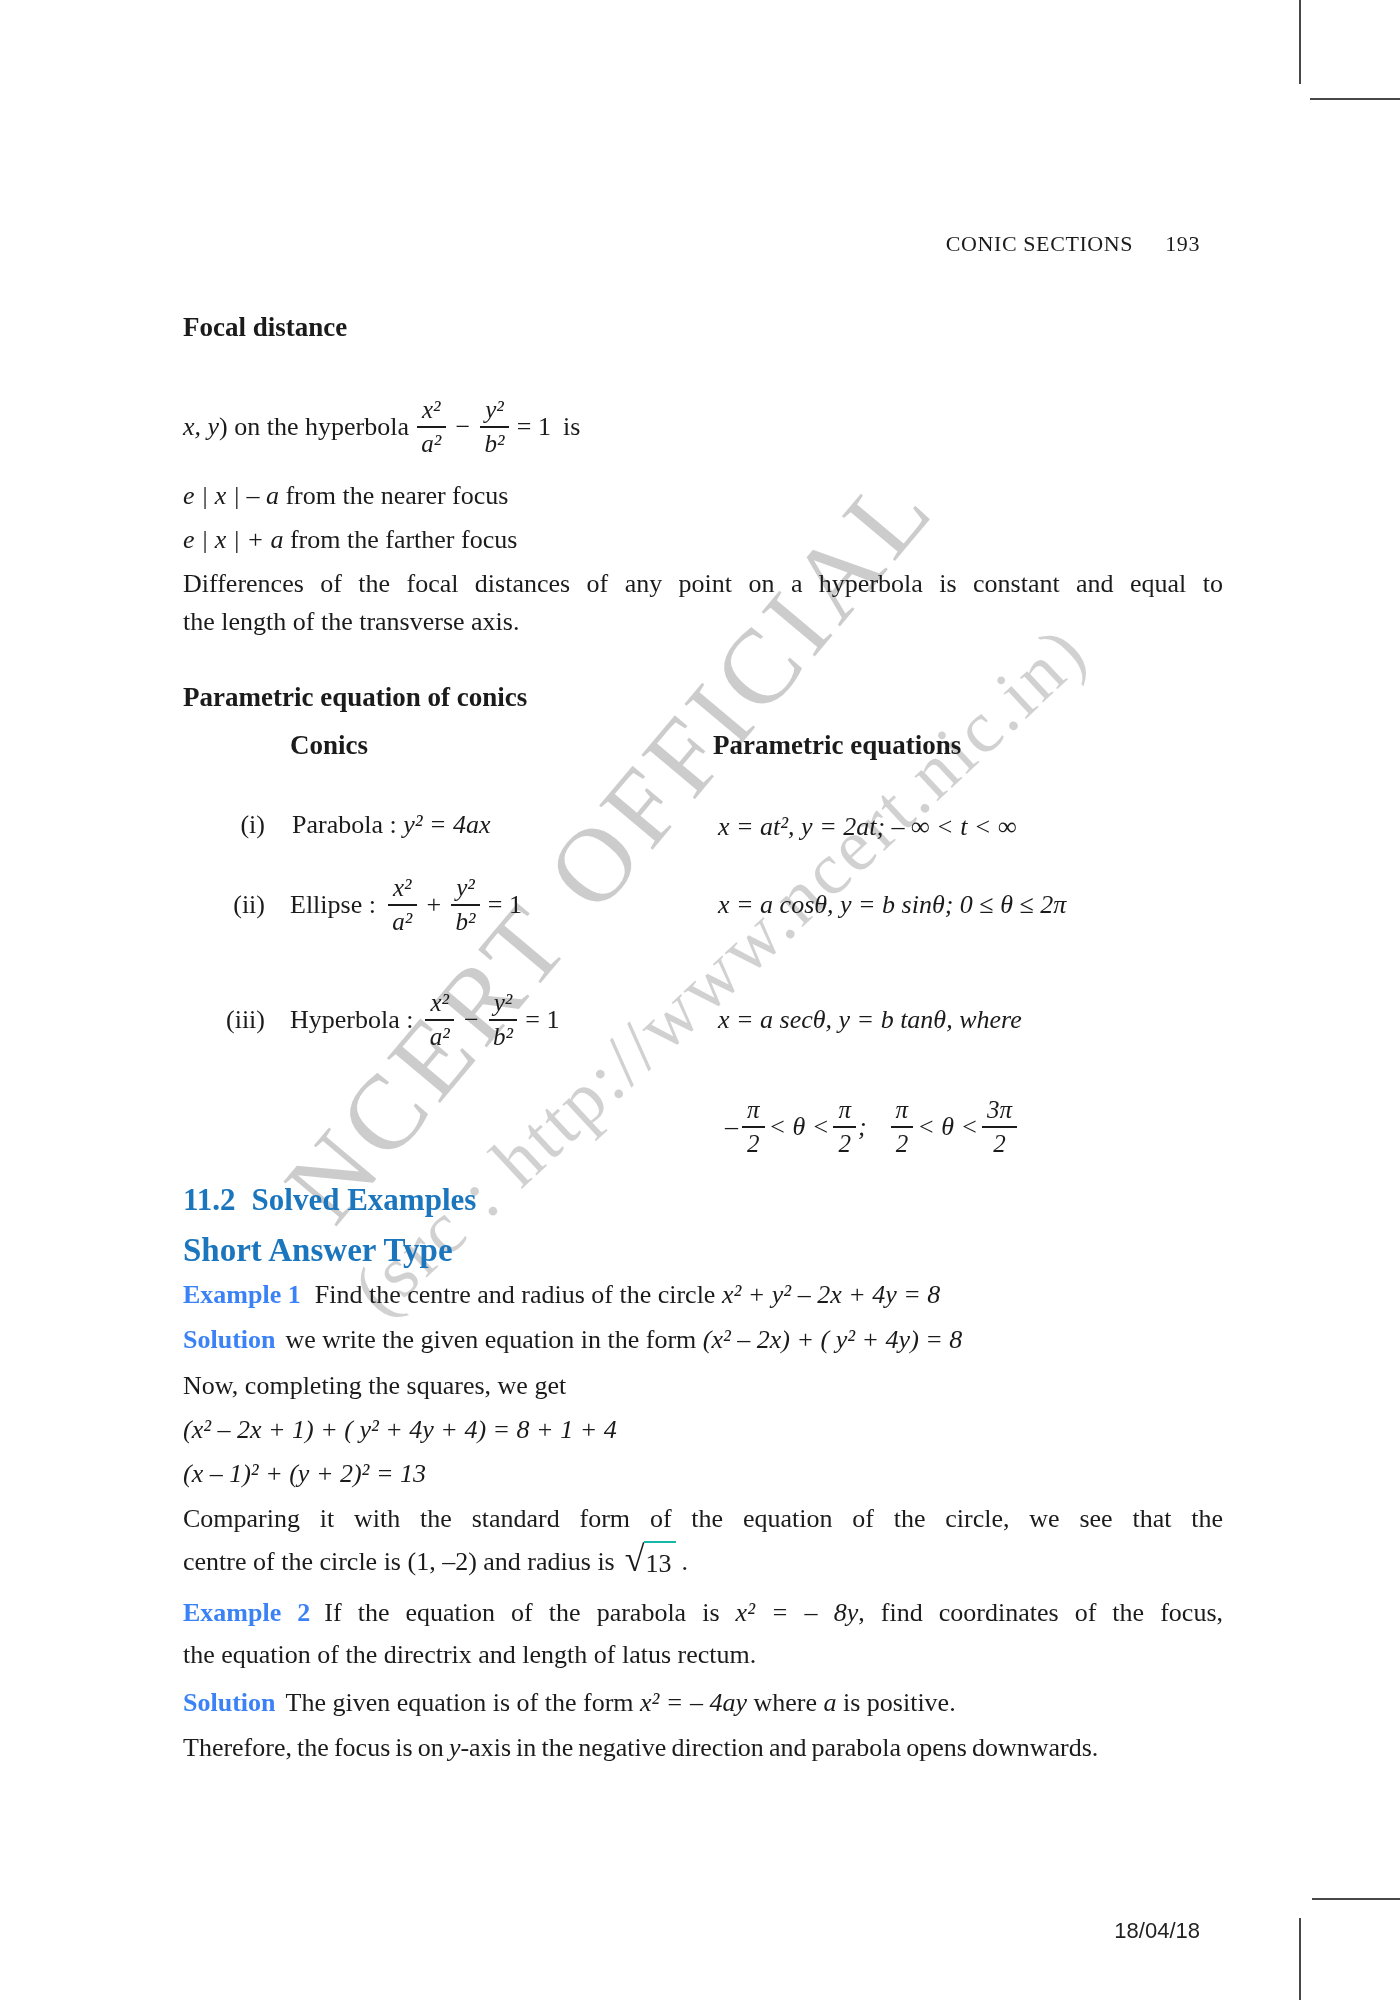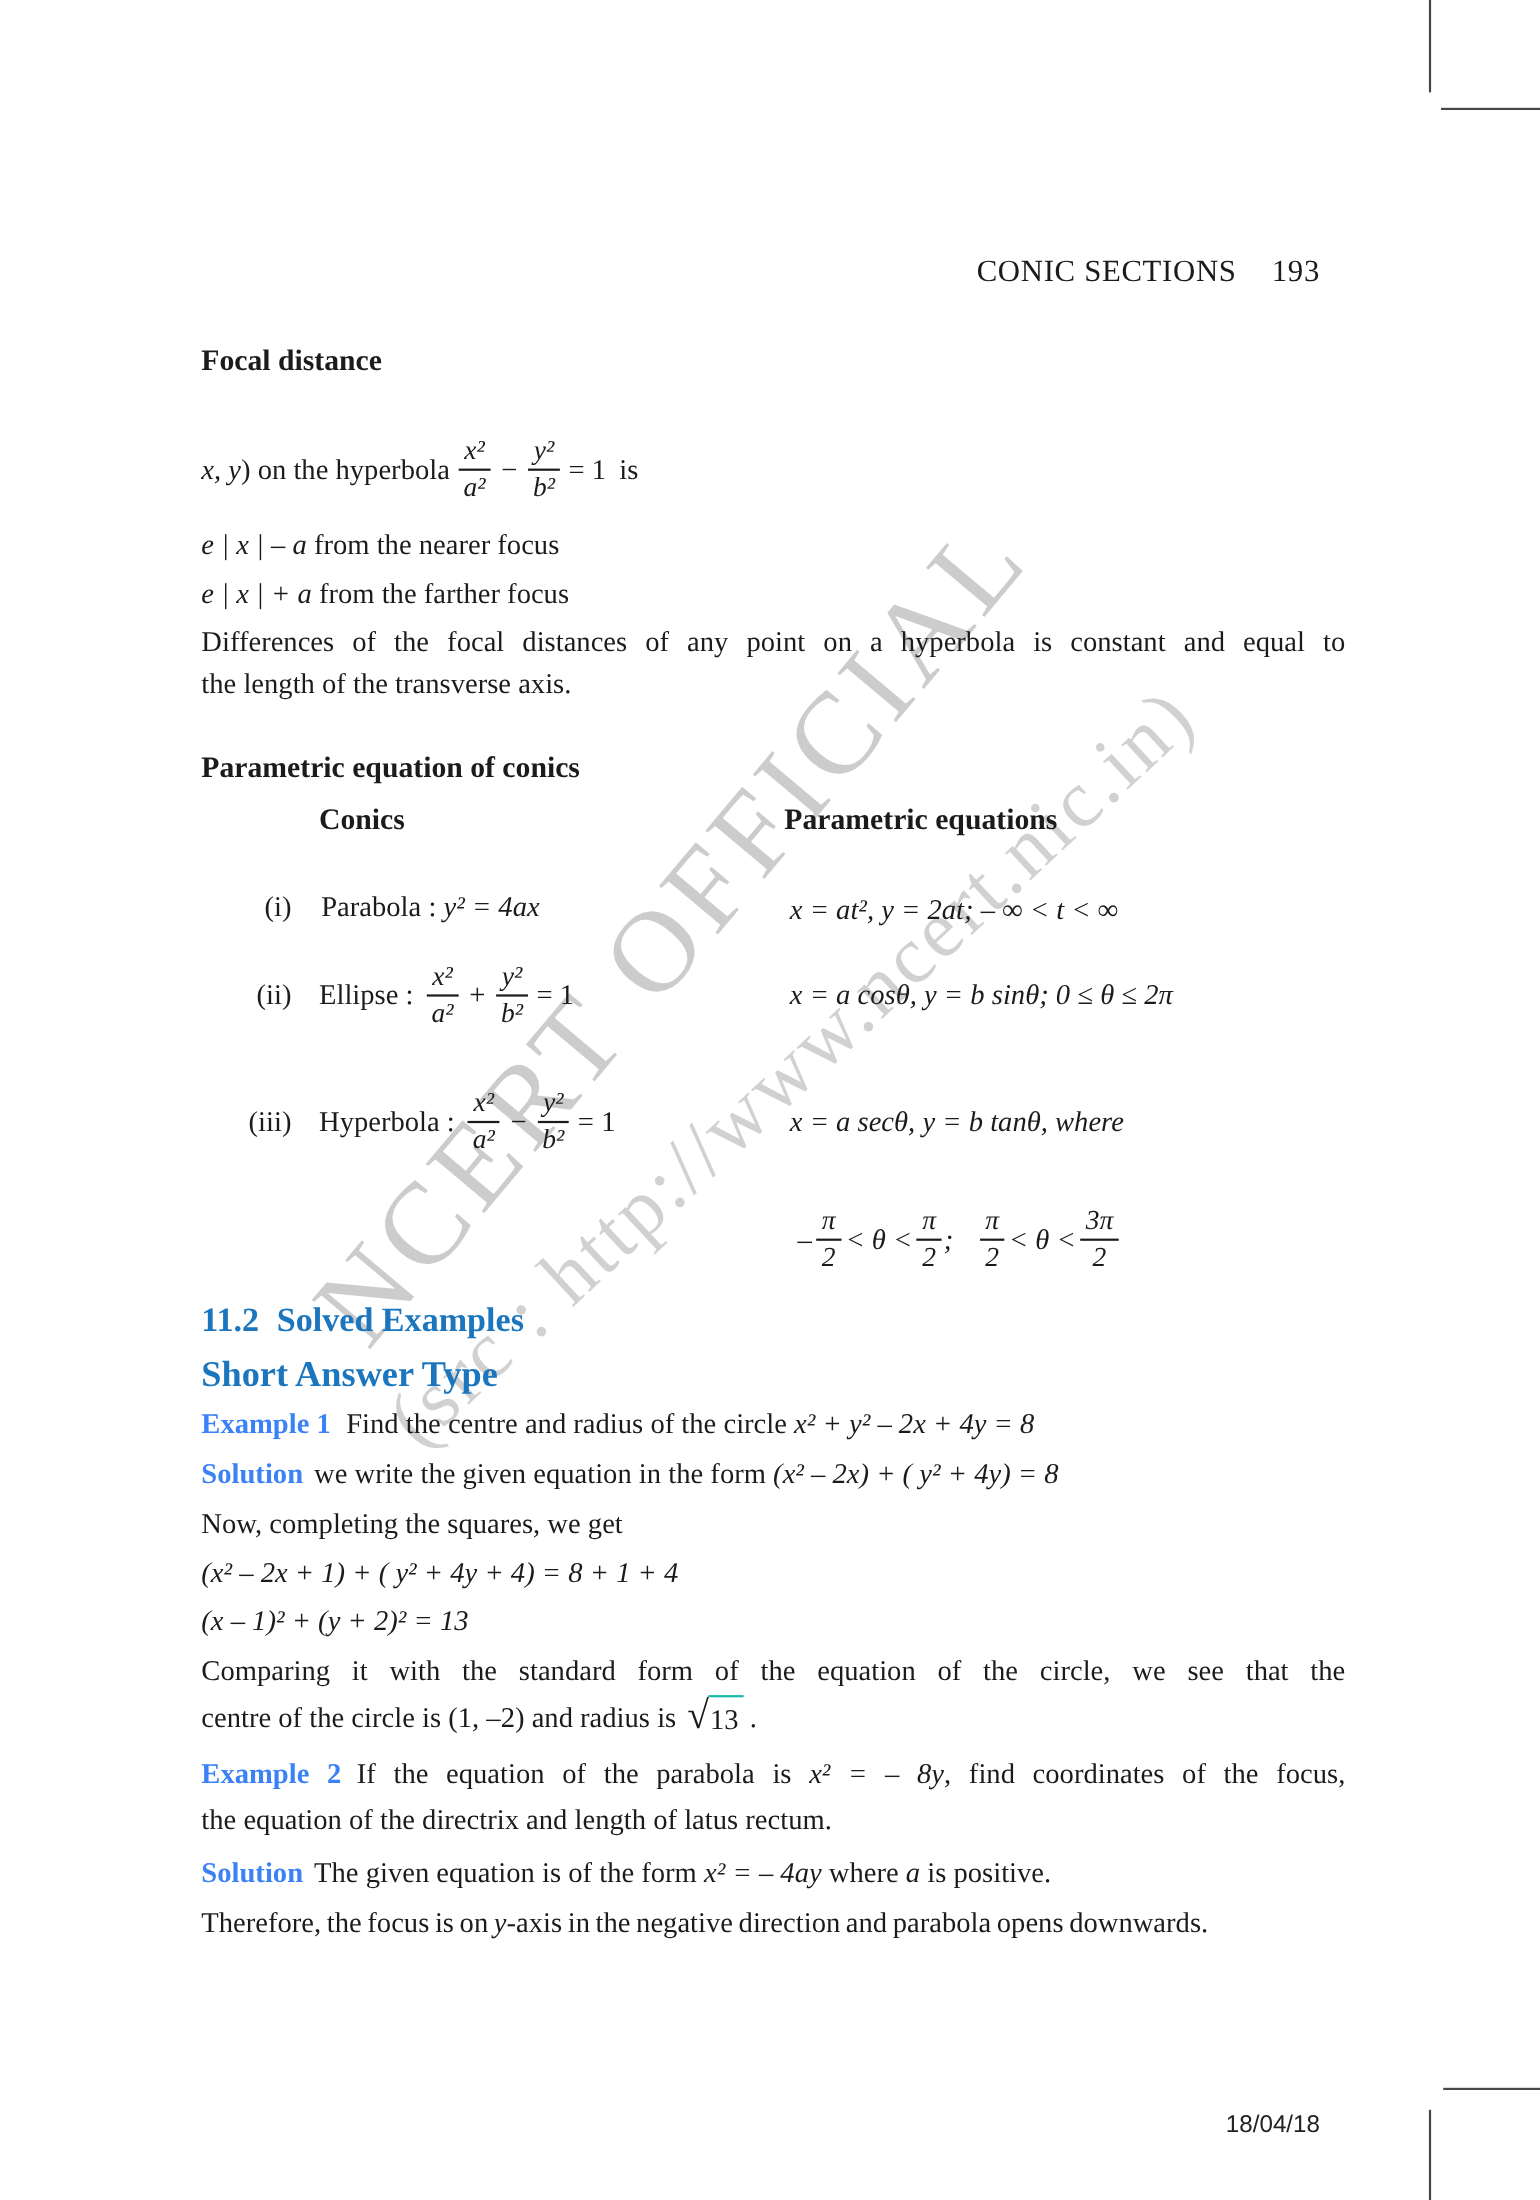--- a/index.html
+++ b/index.html
@@ -6,21 +6,21 @@
   .page{position:relative;width:1400px;height:2000px;background:#ffffff;overflow:hidden;
         font-family:"Liberation Serif","DejaVu Serif",serif;color:#1b1b1b;}
   .abs{position:absolute;}
   .body-line{font-size:26px;line-height:38px;white-space:nowrap;}
   .wrapw{width:1040px;white-space:normal;}
   .just{text-align:justify;text-align-last:justify;}
   .math{font-style:italic;}
   .bold{font-weight:bold;}
   .deep-blue{color:#1B76BD;}
   .light-blue{color:#3b82f6;}
-  .hdr{font-size:28px;letter-spacing:0.6px;}
+  .hdr{font-size:22px;letter-spacing:0.6px;}
   .sec-head{font-size:27px;font-weight:bold;}
   .big-head{font-size:31px;font-weight:bold;}
   .sub-head{font-size:33px;font-weight:bold;}
   .fx{display:flex;align-items:center;}
   .frac{display:inline-flex;flex-direction:column;align-items:center;font-style:italic;
         font-size:25px;line-height:1.12;margin:0 8px;}
   .frac .num{border-bottom:2px solid #1b1b1b;padding:0 5px 2px;}
   .frac .den{padding-top:2px;}
   .op{font-size:26px;margin:0 2px;}
   .sqrt{display:inline-flex;align-items:flex-start;margin-left:10px;}

